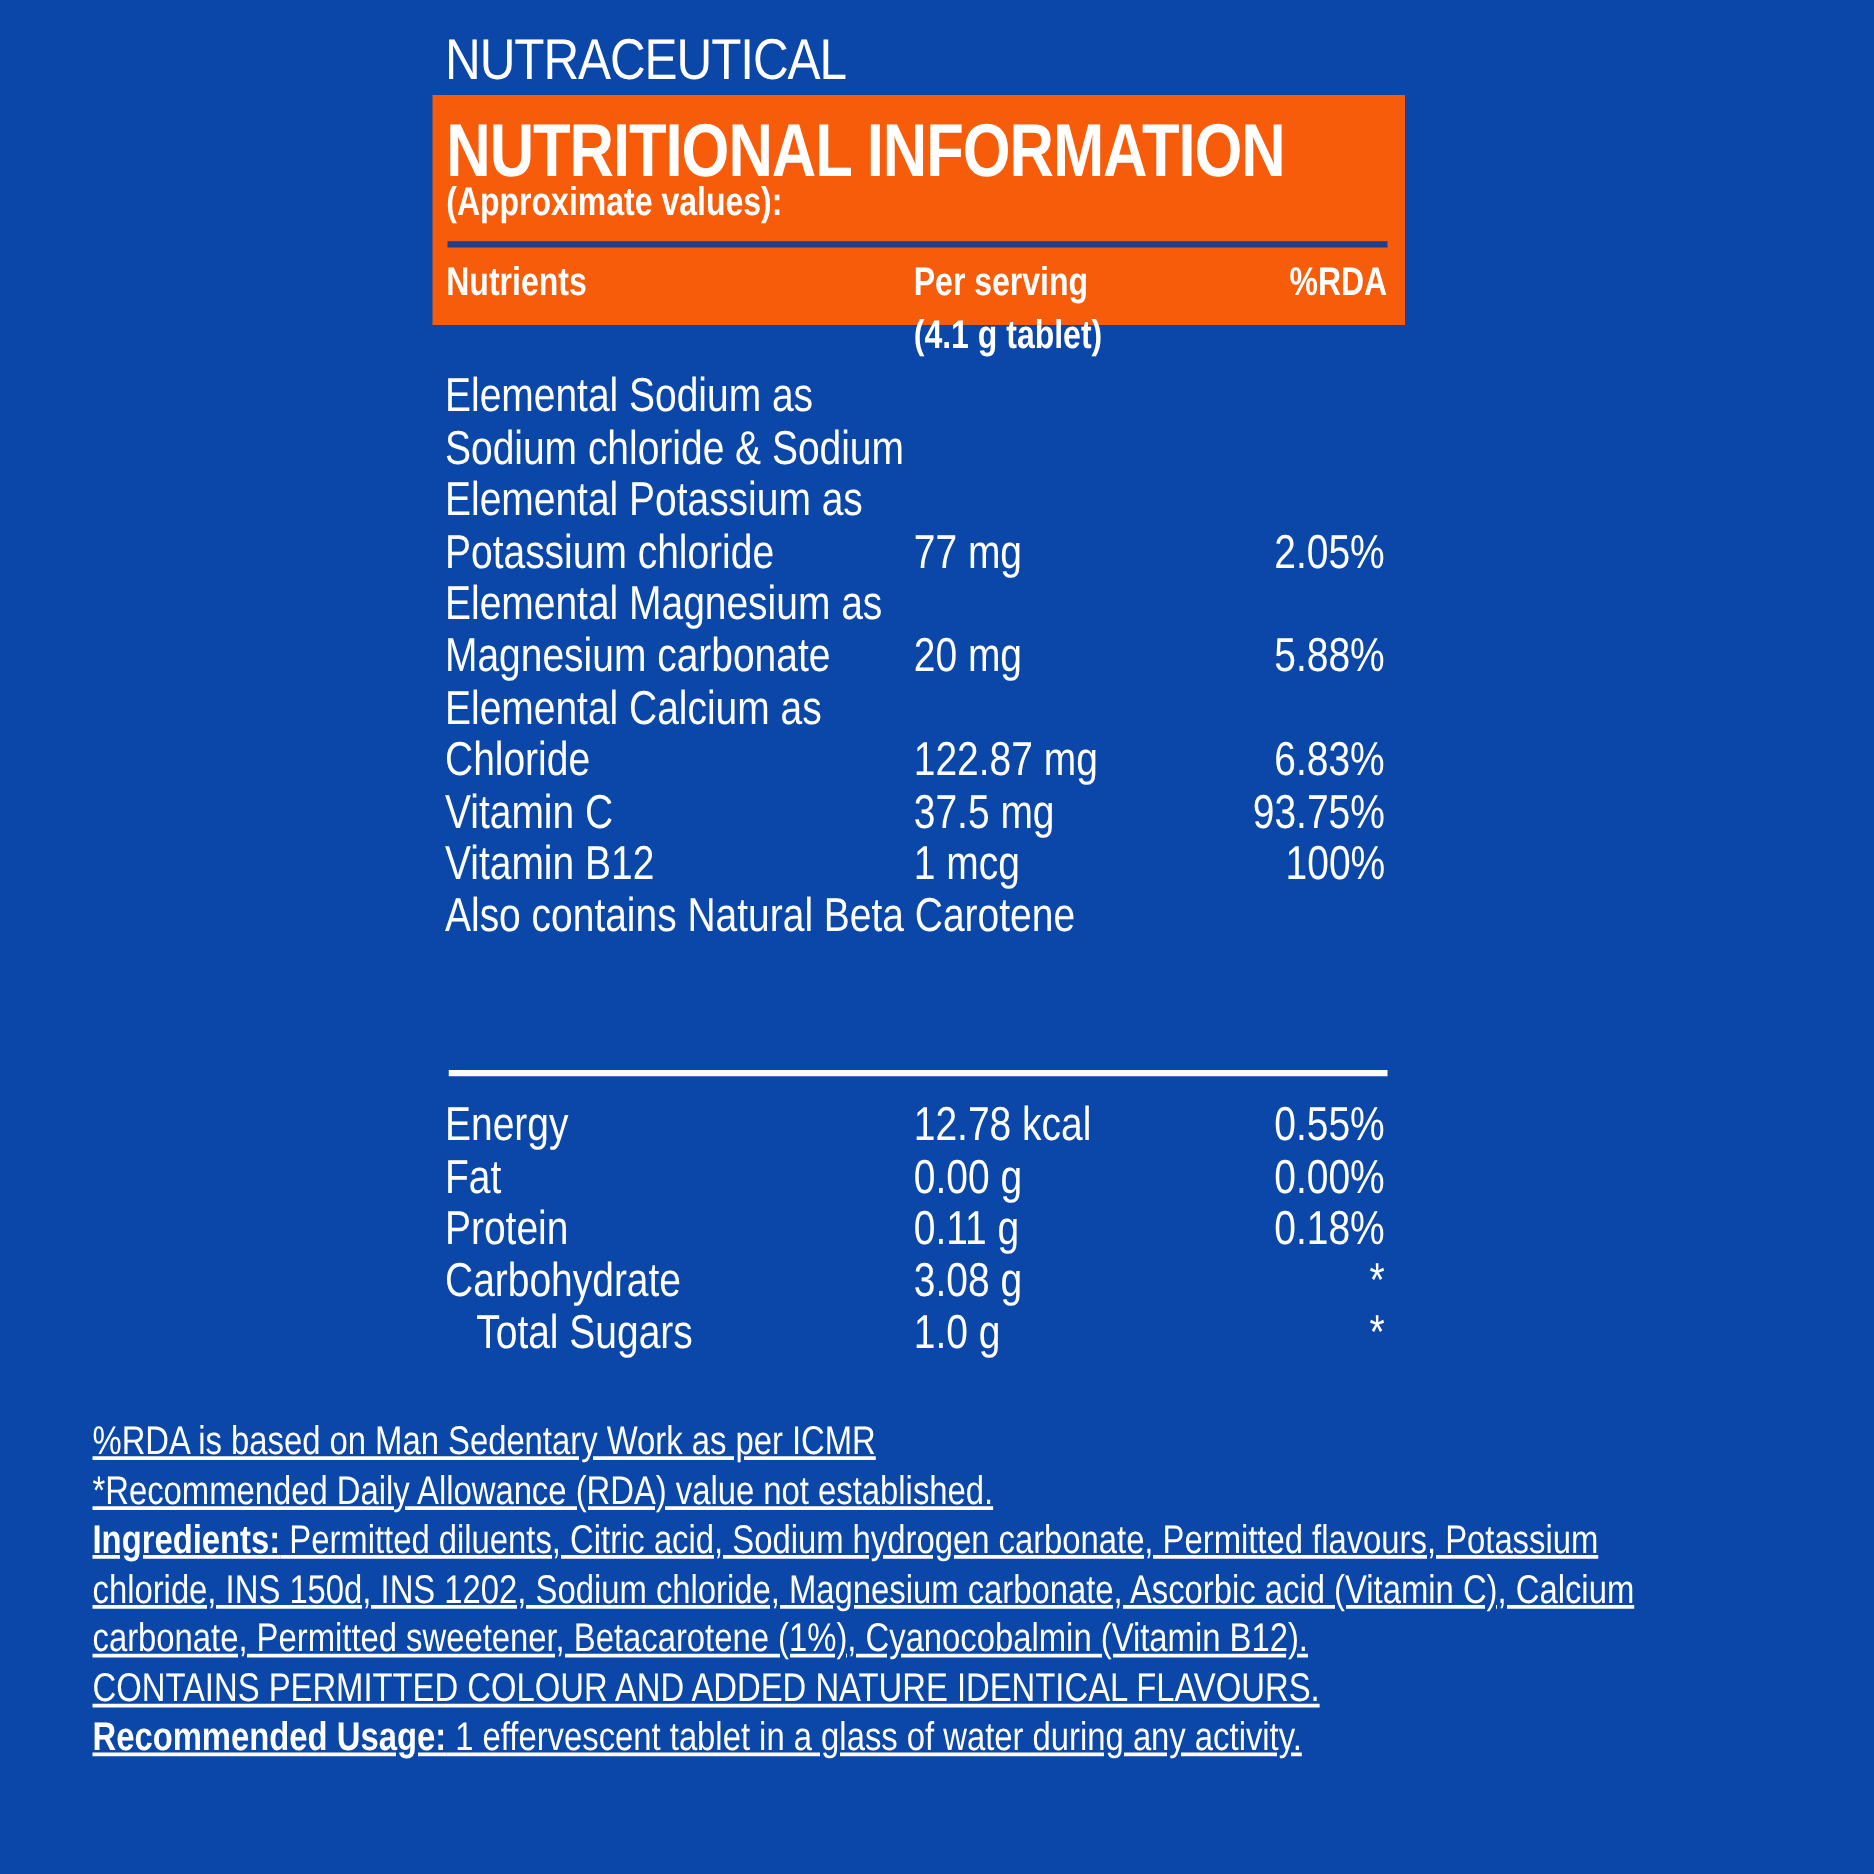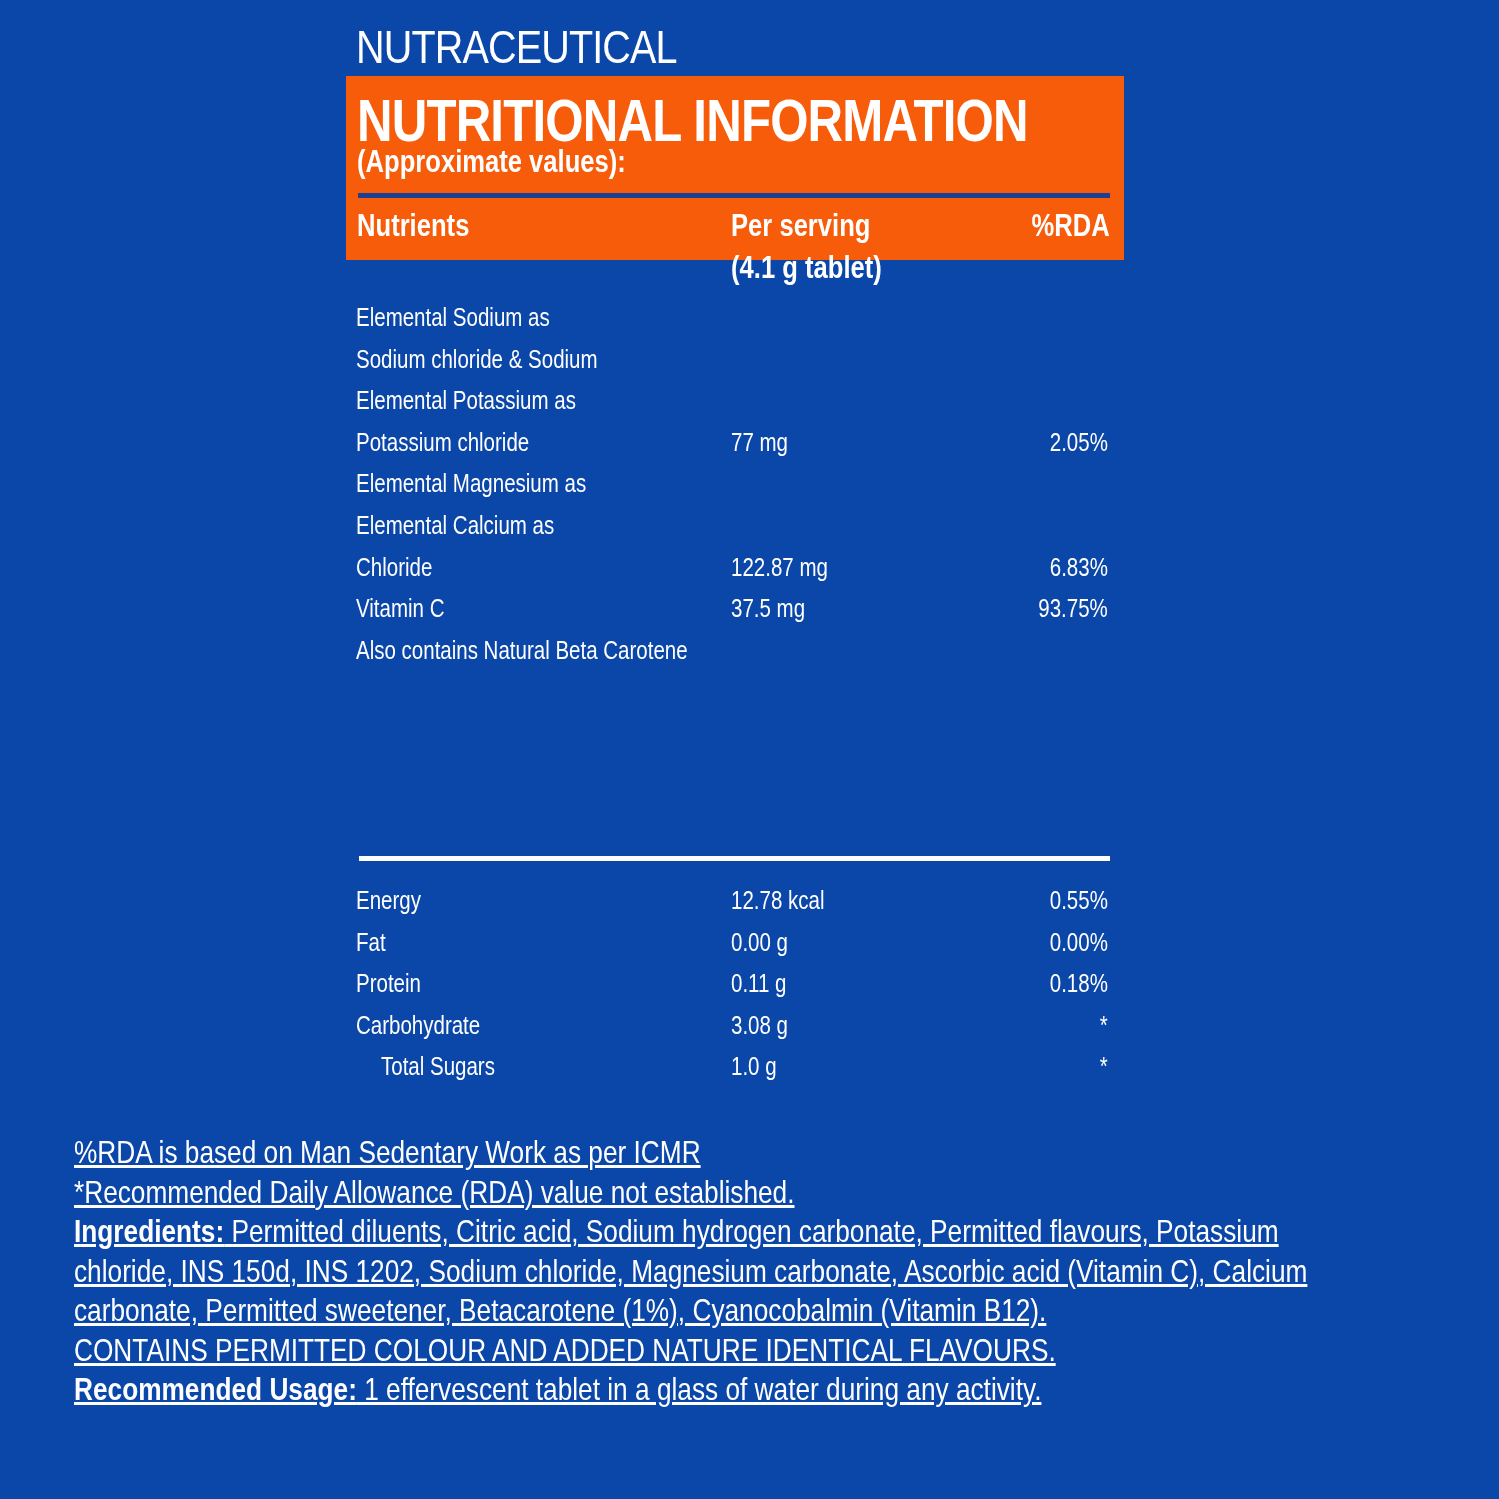--- a/index.html
+++ b/index.html
@@ -42,21 +42,21 @@
       transform: scaleX(0.80); line-height: 42px;
     }
     #h-nutrients { left: 11px; top: 128px; transform-origin: left top; }
     #h-serving { left: 385px; top: 128px; transform-origin: left top; }
     #h-rda { right: 14px; top: 128px; transform-origin: right top; }
 
     .table {
       position: absolute; left: 356px; width: 752px;
     }
     .row {
-      position: relative; height: 41.6px; font-size: 25px; line-height: 41.6px;
+      position: relative; height: 41.6px; font-size: 38px; line-height: 41.6px;
       white-space: nowrap;
     }
     .cell { position: absolute; top: 0; transform: scaleX(0.82); }
     .c-name { left: 0; transform-origin: left top; }
     .c-amt { left: 375px; transform-origin: left top; }
     .c-rda { right: 0; transform-origin: right top; }
     .indent { left: 25px; }
     #main-table { top: 297px; }
     #divider {
       position: absolute; left: 359px; top: 856px;
@@ -104,37 +104,47 @@
     </div>
   <div class="row">
     <span class="cell c-name">Potassium chloride</span>
     <span class="cell c-amt">77 mg</span>
     <span class="cell c-rda">2.05%</span>
   </div>
 
   <div class="row">
       <span class="cell c-name">Elemental Magnesium as</span>
     </div>
+  <div class="row">
+    <span class="cell c-name">Magnesium carbonate</span>
+    <span class="cell c-amt">20 mg</span>
+    <span class="cell c-rda">5.88%</span>
+  </div>
 
   <div class="row">
       <span class="cell c-name">Elemental Calcium as</span>
     </div>
 
   <div class="row">
     <span class="cell c-name">Chloride</span>
     <span class="cell c-amt">122.87 mg</span>
     <span class="cell c-rda">6.83%</span>
   </div>
 
   <div class="row">
     <span class="cell c-name">Vitamin C</span>
     <span class="cell c-amt">37.5 mg</span>
     <span class="cell c-rda">93.75%</span>
   </div>
 
+  <div class="row">
+    <span class="cell c-name">Vitamin B12</span>
+    <span class="cell c-amt">1 mcg</span>
+    <span class="cell c-rda">100%</span>
+  </div>
   <div class="row">
     <span class="cell c-name">Also contains Natural Beta Carotene</span>
   </div>
 </div>
 
 <div id="divider"></div>
 
 <div class="table" id="macro-table">
   <div class="row">
     <span class="cell c-name">Energy</span>

